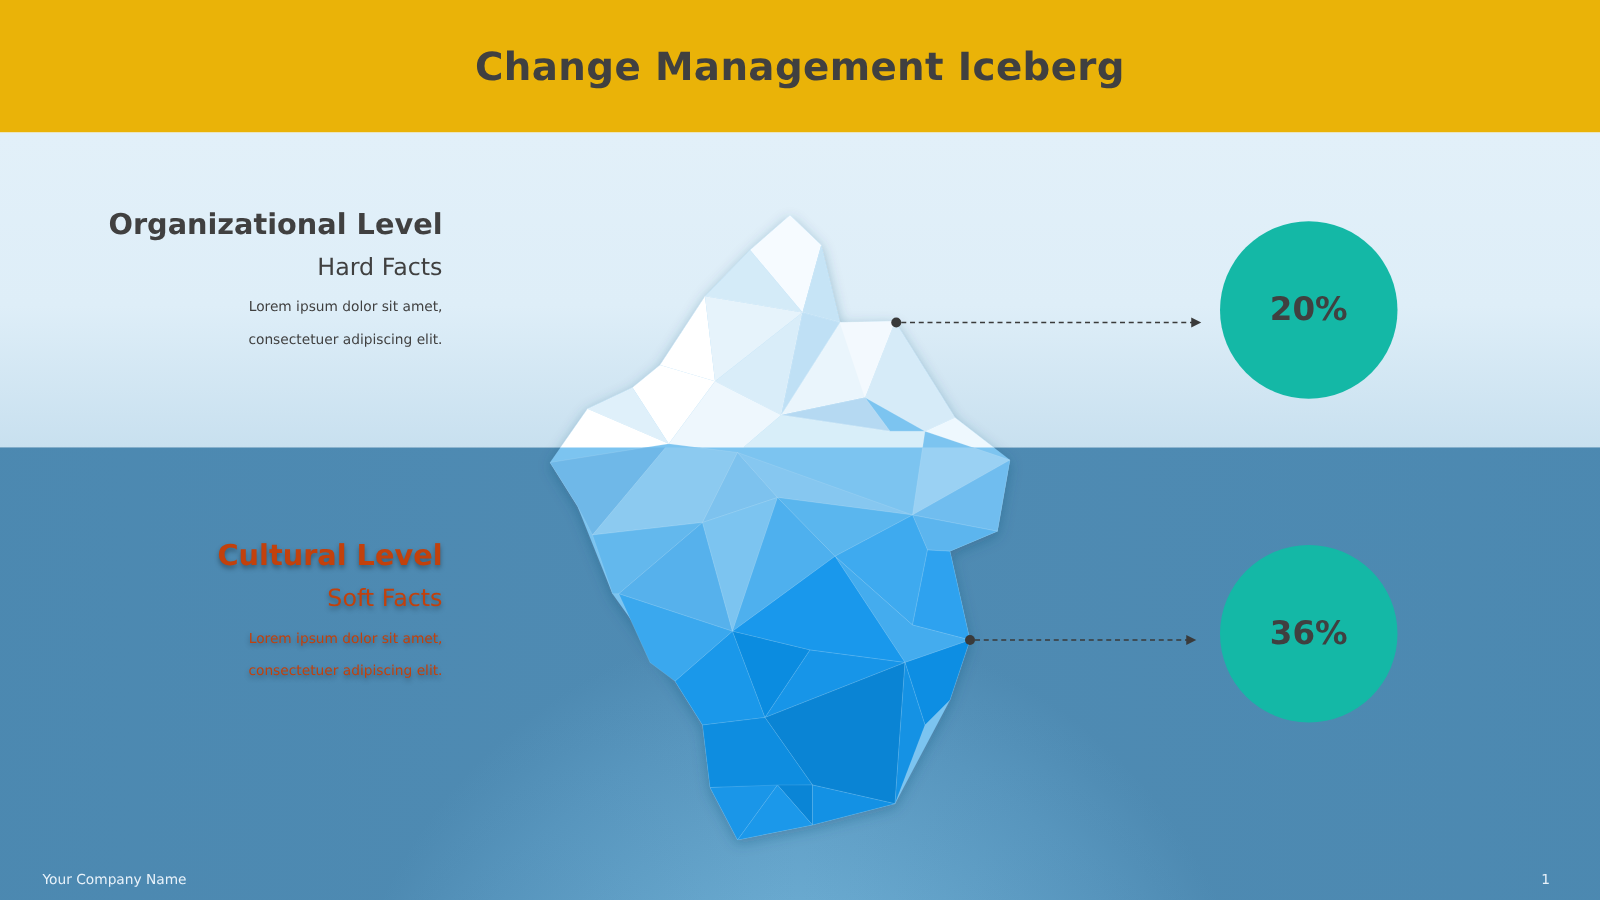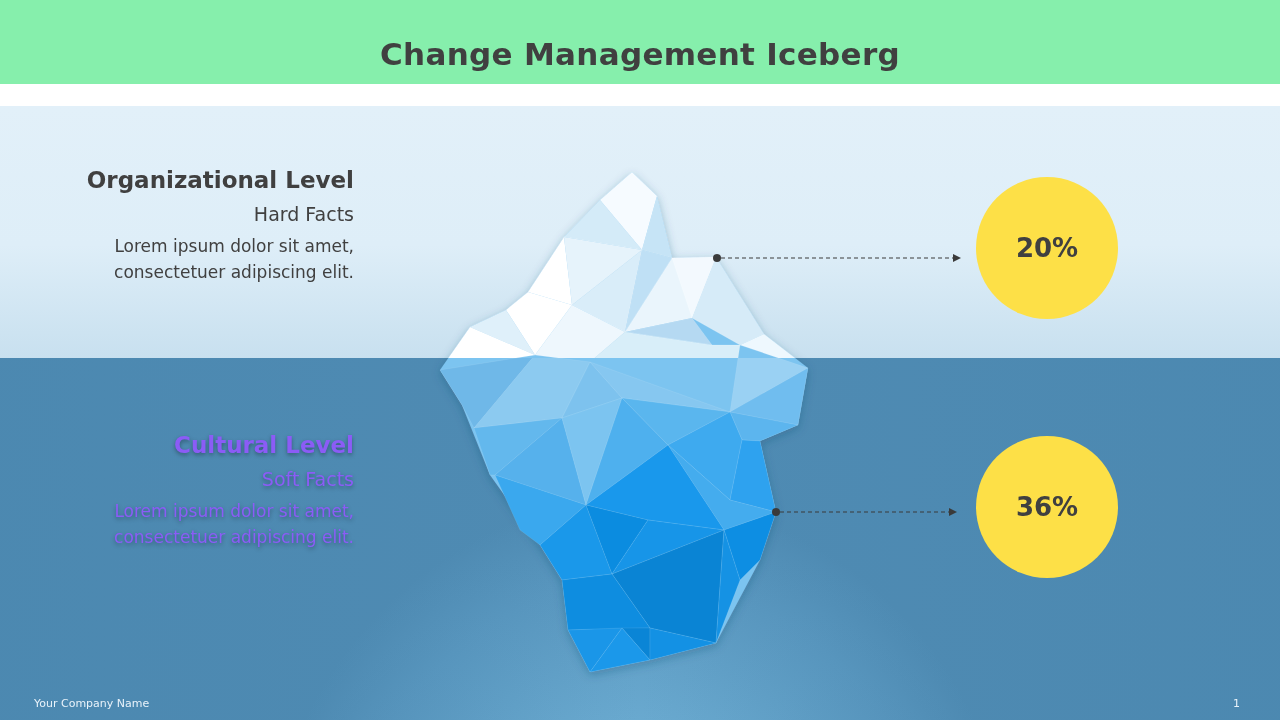--- a/index.html
+++ b/index.html
@@ -1,32 +1,32 @@
 <!DOCTYPE html>
 <html><head>
 <meta charset="utf-8">
 <style>
   html, body { margin: 0; padding: 0; }
   body { width: 1280px; height: 720px; position: relative; overflow: hidden; font-family: "DejaVu Sans", sans-serif; background: #ffffff; }
-  .header { position: absolute; left: 0; top: 0; width: 1280px; height: 84px; background: #86efac; }
+  .header { position: absolute; left: 0; top: 0; width: 1280px; height: 106px; background: #eab308; }
   .title { position: absolute; left: 0; top: 36px; width: 1280px; text-align: center; font-family: "DejaVu Sans", sans-serif; font-weight: bold; font-size: 31px; color: #404040; letter-spacing: 0.3px; }
   .sky { position: absolute; left: 0; top: 106px; width: 1280px; height: 252px; background: linear-gradient(to bottom, #e2f0f9 0%, #deeef8 55%, #c8e0ef 100%); }
   .water { position: absolute; left: 0; top: 358px; width: 1280px; height: 362px;
     background: radial-gradient(ellipse 380px 420px at 640px 560px, #78b5d9 0%, #6aaad0 45%, #5a98c0 80%, #4f8bb3 100%); }
   .water-left { position: absolute; left: 0; top: 358px; width: 640px; height: 362px; background: linear-gradient(to right, rgba(74,135,175,0.6), rgba(74,135,175,0)); }
   .water-right { position: absolute; left: 640px; top: 358px; width: 640px; height: 362px; background: linear-gradient(to left, rgba(74,135,175,0.6), rgba(74,135,175,0)); }
   .iceberg { position: absolute; left: 0; top: 0; width: 1280px; height: 720px; }
   .textblock { position: absolute; right: 926px; text-align: right; }
   .level { font-family: "DejaVu Sans", sans-serif; font-weight: bold; font-size: 23px; white-space: nowrap; }
   .facts { font-family: "DejaVu Sans", sans-serif; font-size: 19px; white-space: nowrap; margin-top: 10px; }
-  .desc { font-family: "DejaVu Sans", sans-serif; font-size: 17px; line-height: 26px; white-space: nowrap; margin-top: 8px; }
+  .desc { font-family: "DejaVu Sans", sans-serif; font-size: 11px; line-height: 26px; white-space: nowrap; margin-top: 8px; }
   .top-block { top: 167px; color: #404040; }
   .top-block .facts, .top-block .desc { color: #404040; }
-  .bottom-block { top: 432px; color: #8b5cf6; text-shadow: 0 2px 4px rgba(0,0,0,0.35); }
-  .circle { position: absolute; width: 142px; height: 142px; border-radius: 50%; background: #fde047; display: flex; align-items: center; justify-content: center; font-family: "DejaVu Sans", sans-serif; font-weight: bold; font-size: 26px; color: #404040; }
+  .bottom-block { top: 432px; color: #c2410c; text-shadow: 0 2px 4px rgba(0,0,0,0.35); }
+  .circle { position: absolute; width: 142px; height: 142px; border-radius: 50%; background: #14b8a6; display: flex; align-items: center; justify-content: center; font-family: "DejaVu Sans", sans-serif; font-weight: bold; font-size: 26px; color: #404040; }
   .c1 { left: 976px; top: 177px; }
   .c2 { left: 976px; top: 436px; }
   .footer-company { position: absolute; left: 34px; top: 697px; font-family: "DejaVu Sans", sans-serif; font-size: 11px; color: #e8f2fa; }
   .footer-page { position: absolute; left: 1233px; top: 697px; font-family: "DejaVu Sans", sans-serif; font-size: 11px; color: #e8f2fa; }
 </style>
 </head>
 <body>
 
 <div class="header">
   <div class="title">Change Management Iceberg</div>

